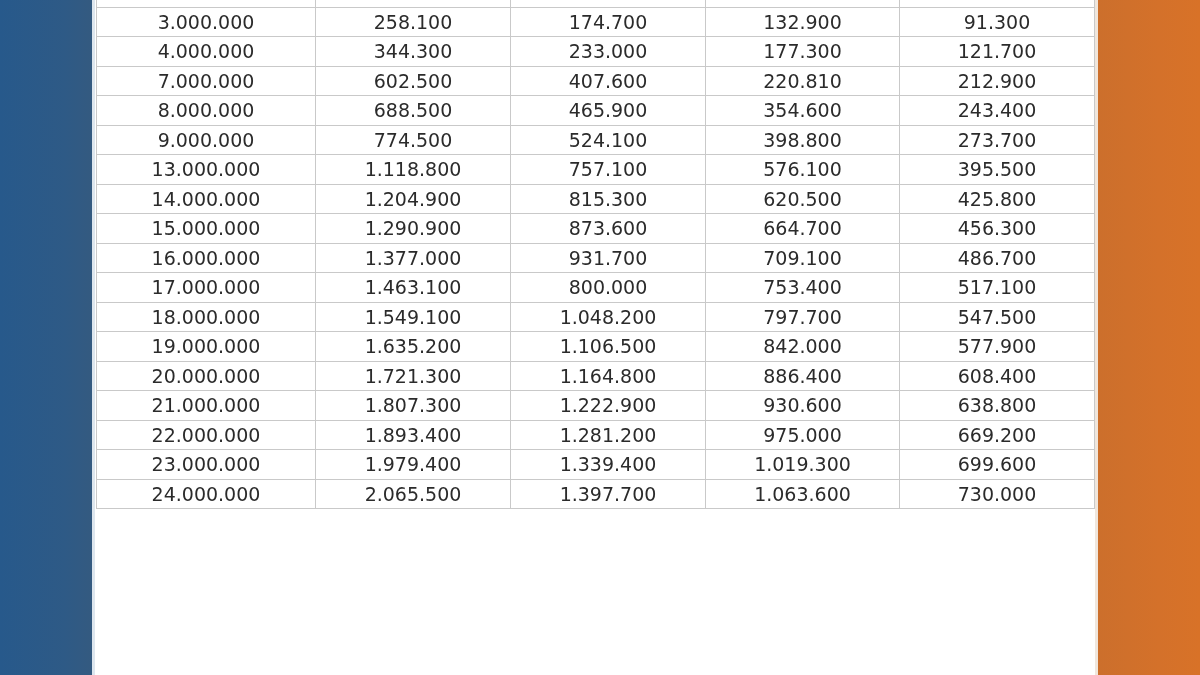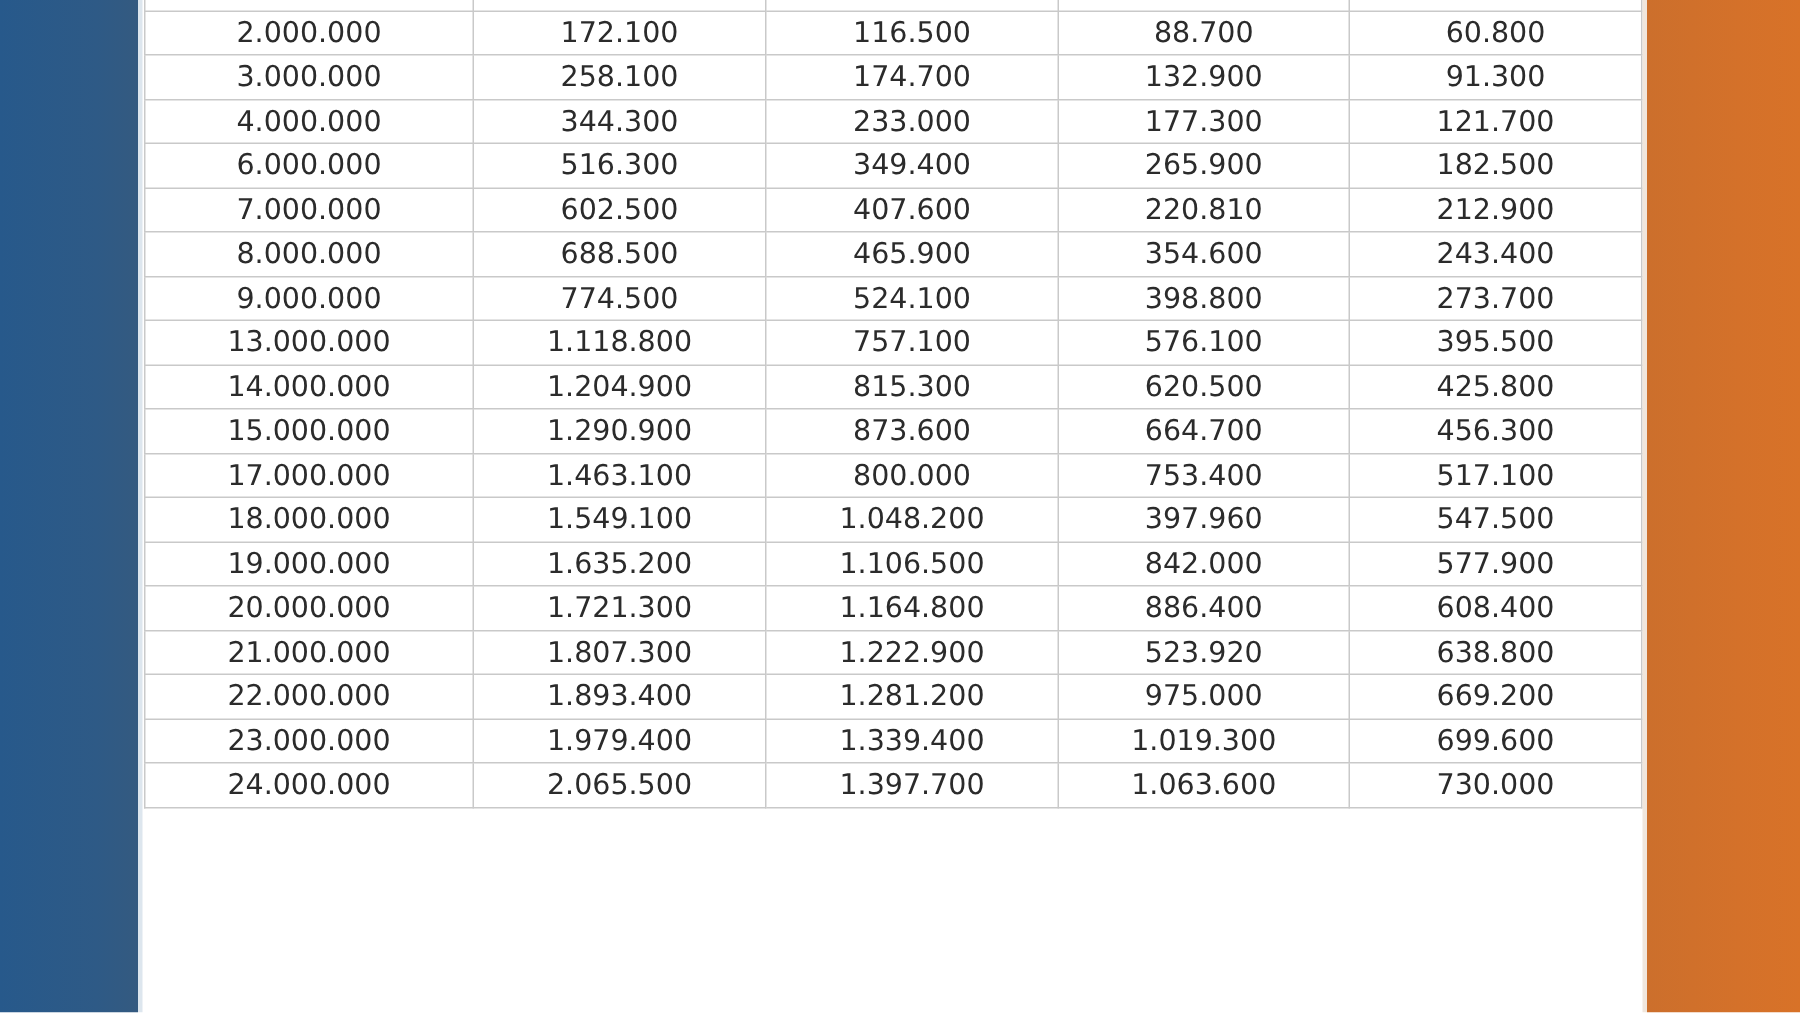--- a/index.html
+++ b/index.html
@@ -60,46 +60,32 @@
     </colgroup>
     <tbody id="tbody">
         <tr>
           <td>1.000.000</td>
           <td>86.000</td>
           <td>58.200</td>
           <td>44.300</td>
           <td>30.400</td>
         </tr>
         <tr>
-          <td>2.000.000</td>
-          <td>172.100</td>
-          <td>116.500</td>
-          <td>88.700</td>
-          <td>60.800</td>
-        </tr>
-        <tr>
           <td>3.000.000</td>
           <td>258.100</td>
           <td>174.700</td>
           <td>132.900</td>
           <td>91.300</td>
         </tr>
         <tr>
           <td>4.000.000</td>
           <td>344.300</td>
           <td>233.000</td>
           <td>177.300</td>
           <td>121.700</td>
-        </tr>
-        <tr>
-          <td>6.000.000</td>
-          <td>516.300</td>
-          <td>349.400</td>
-          <td>265.900</td>
-          <td>182.500</td>
         </tr>
         <tr>
           <td>7.000.000</td>
           <td>602.500</td>
           <td>407.600</td>
           <td>220.810</td>
           <td>212.900</td>
         </tr>
         <tr>
           <td>8.000.000</td>
@@ -130,52 +116,59 @@
           <td>425.800</td>
         </tr>
         <tr>
           <td>15.000.000</td>
           <td>1.290.900</td>
           <td>873.600</td>
           <td>664.700</td>
           <td>456.300</td>
         </tr>
         <tr>
+          <td>16.000.000</td>
+          <td>1.377.000</td>
+          <td>931.700</td>
+          <td>709.100</td>
+          <td>486.700</td>
+        </tr>
+        <tr>
           <td>17.000.000</td>
           <td>1.463.100</td>
           <td>800.000</td>
           <td>753.400</td>
           <td>517.100</td>
         </tr>
         <tr>
           <td>18.000.000</td>
           <td>1.549.100</td>
           <td>1.048.200</td>
-          <td>397.960</td>
+          <td>797.700</td>
           <td>547.500</td>
         </tr>
         <tr>
           <td>19.000.000</td>
           <td>1.635.200</td>
           <td>1.106.500</td>
           <td>842.000</td>
           <td>577.900</td>
         </tr>
         <tr>
           <td>20.000.000</td>
           <td>1.721.300</td>
           <td>1.164.800</td>
           <td>886.400</td>
           <td>608.400</td>
         </tr>
         <tr>
           <td>21.000.000</td>
           <td>1.807.300</td>
           <td>1.222.900</td>
-          <td>523.920</td>
+          <td>930.600</td>
           <td>638.800</td>
         </tr>
         <tr>
           <td>22.000.000</td>
           <td>1.893.400</td>
           <td>1.281.200</td>
           <td>975.000</td>
           <td>669.200</td>
         </tr>
         <tr>

